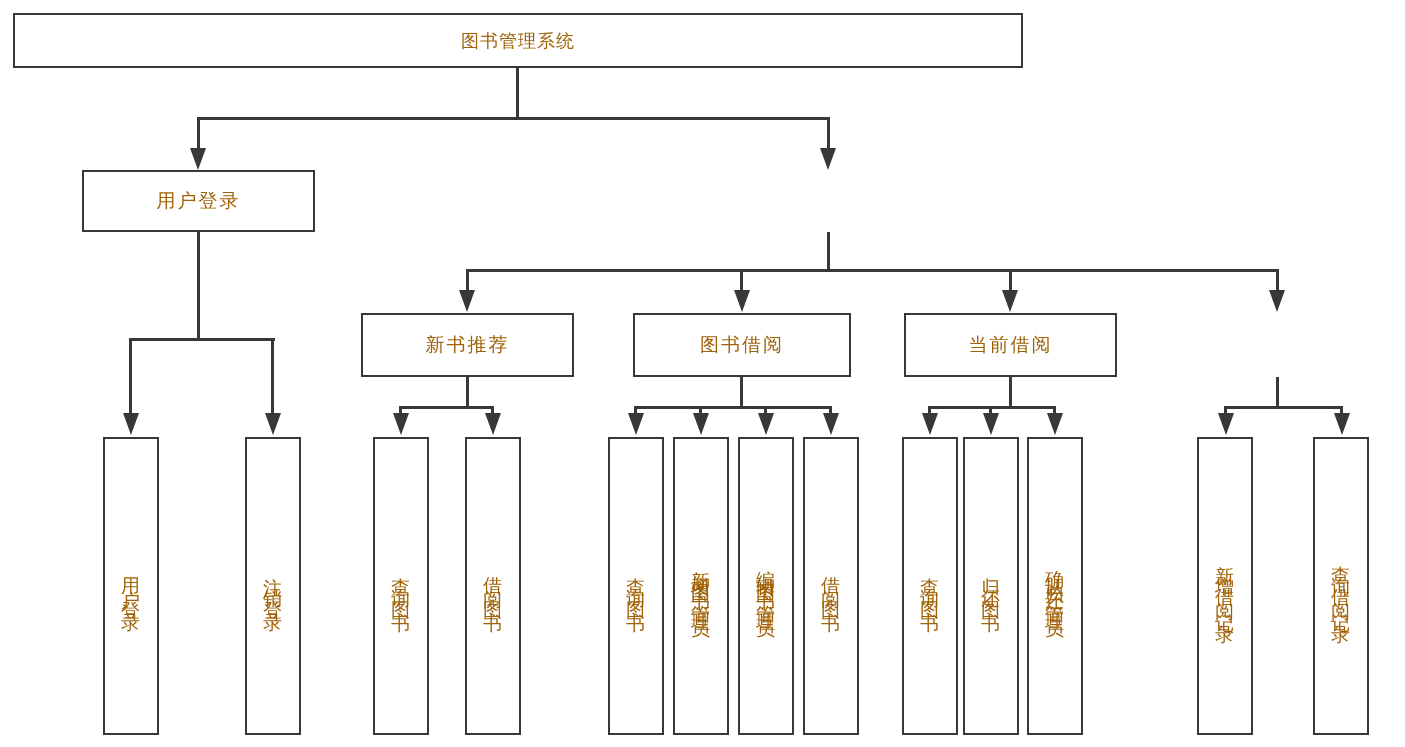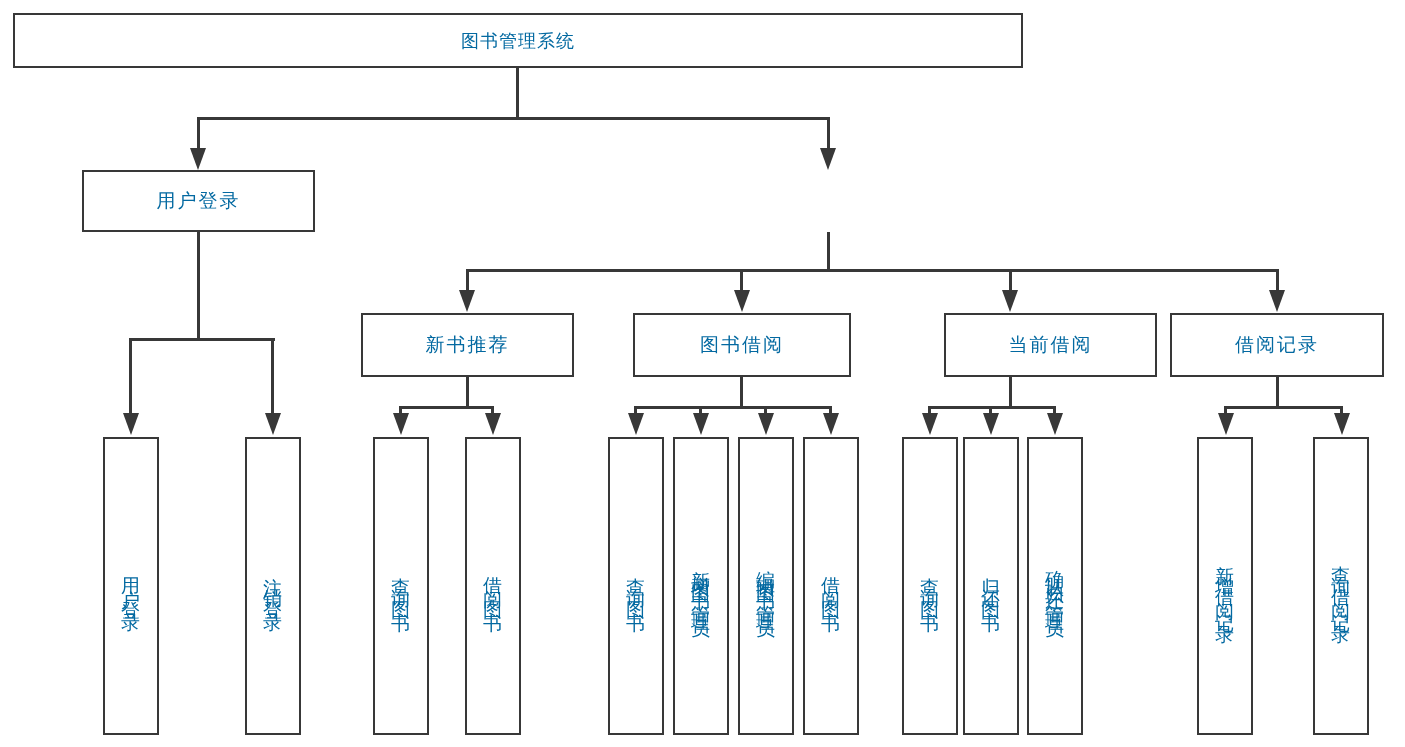--- a/index.html
+++ b/index.html
@@ -13,21 +13,21 @@
     height: 747px;
     background: #ffffff;
     font-family: "Liberation Sans", sans-serif;
     overflow: hidden;
   }
   .node {
     position: absolute;
     box-sizing: border-box;
     background: #ffffff;
     border: 2px solid #383838;
-    color: #0369a1;
+    color: #a16207;
     display: flex;
     align-items: center;
     justify-content: center;
     text-align: center;
   }
   .hbox { font-size: 19px; letter-spacing: 2px; }
   .rootbox { font-size: 18px; letter-spacing: 1px; }
   .leaf {
     writing-mode: vertical-rl;
     text-orientation: mixed;
@@ -60,22 +60,21 @@
 <body>
 
 <div id="canvas">
 
   <div class="node rootbox" style="left:13px; top:13px; width:1010px; height:55px;">图书管理系统</div>
 
   <div class="node hbox" style="left:82px; top:170px; width:233px; height:62px;">用户登录</div>
 
   <div class="node hbox" style="left:633px; top:313px; width:218px; height:64px;">图书借阅</div>
   <div class="node hbox" style="left:361px; top:313px; width:213px; height:64px;">新书推荐</div>
-  <div class="node hbox" style="left:944px; top:313px; width:213px; height:64px;">当前借阅</div>
-  <div class="node hbox" style="left:1170px; top:313px; width:214px; height:64px;">借阅记录</div>
+  <div class="node hbox" style="left:904px; top:313px; width:213px; height:64px;">当前借阅</div>
 
   <div class="node leaf" style="left:103px; top:437px; width:56px; height:298px;">用户登录</div>
   <div class="node leaf" style="left:245px; top:437px; width:56px; height:298px;">注销登录</div>
 
   <div class="node leaf" style="left:373px; top:437px; width:56px; height:298px;">查询图书</div>
   <div class="node leaf" style="left:465px; top:437px; width:56px; height:298px;">借阅图书</div>
 
   <div class="node leaf" style="left:608px; top:437px; width:56px; height:298px;">查询图书</div>
   <div class="node leaf tight" style="left:673px; top:437px; width:56px; height:298px;">新增图书（管理员）</div>
   <div class="node leaf tight" style="left:738px; top:437px; width:56px; height:298px;">编辑图书（管理员）</div>

